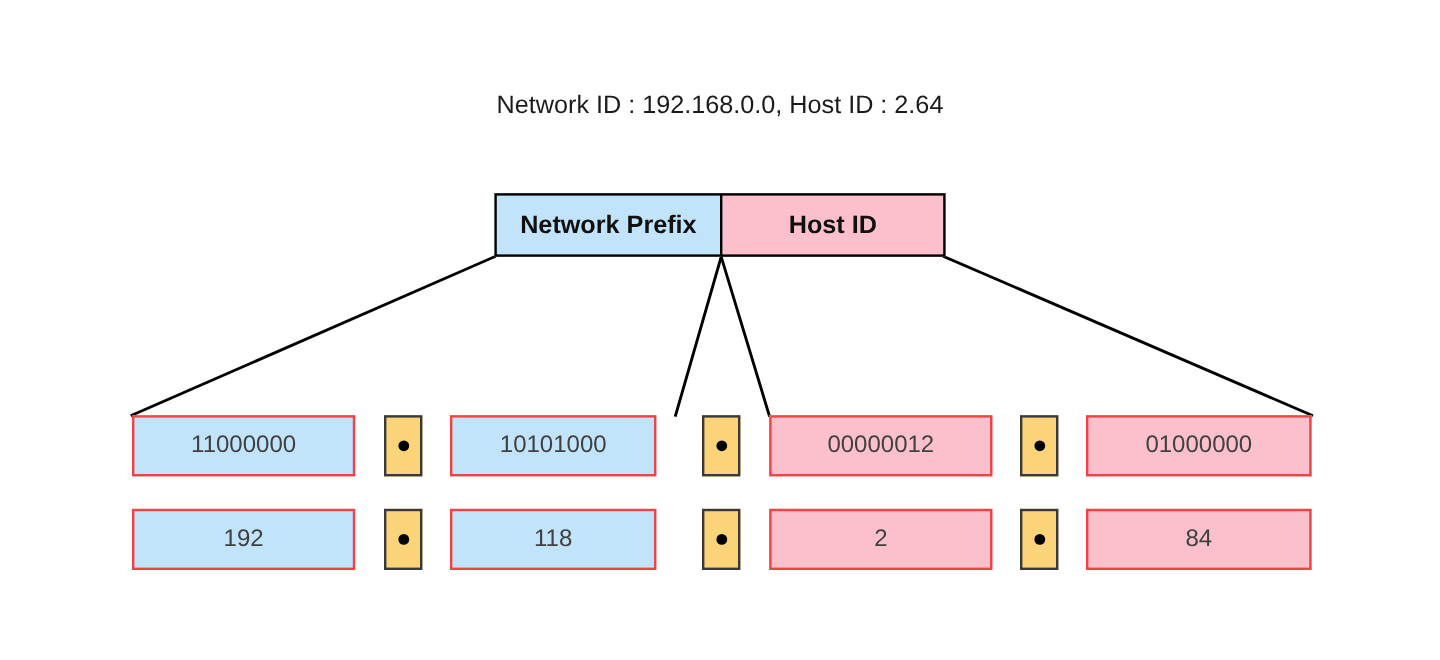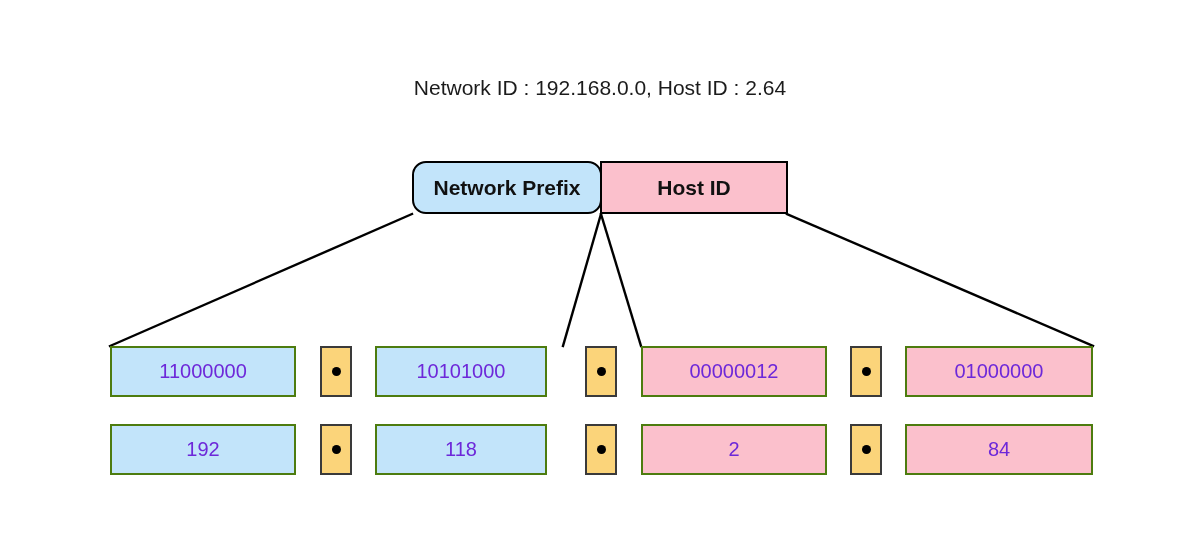--- a/index.html
+++ b/index.html
@@ -64,39 +64,38 @@
     align-items: center;
     justify-content: center;
     font-size: 21px;
     font-weight: bold;
     color: #111111;
   }
   .topbar-net {
     left: 412px;
     width: 190px;
     background: #c2e4fa;
-    border-radius: 14px;
   }
   .topbar-host {
     left: 600px;
     width: 188px;
     background: #fbc0cc;
   }
 
   
   .cell {
     position: absolute;
     box-sizing: border-box;
-    border: 2px solid #4d7c0f;
+    border: 2px solid #ef4444;
     display: flex;
     align-items: center;
     justify-content: center;
     font-size: 20px;
     font-weight: normal;
-    color: #6d28d9;
+    color: #404040;
   }
   .cell.blue  { background: #c2e4fa; }
   .cell.pink  { background: #fbc0cc; }
   .cell.dot   { background: #fbd47a; border-color: #3a3a3a; }
 
   .row-bin .cell { top: 346px; height: 51px; }
   .row-dec .cell { top: 424px; height: 51px; }
 
   .cell.oct1 { left: 110px;  width: 186px; }
   .cell.dot1 { left: 320px;  width: 32px;  }

